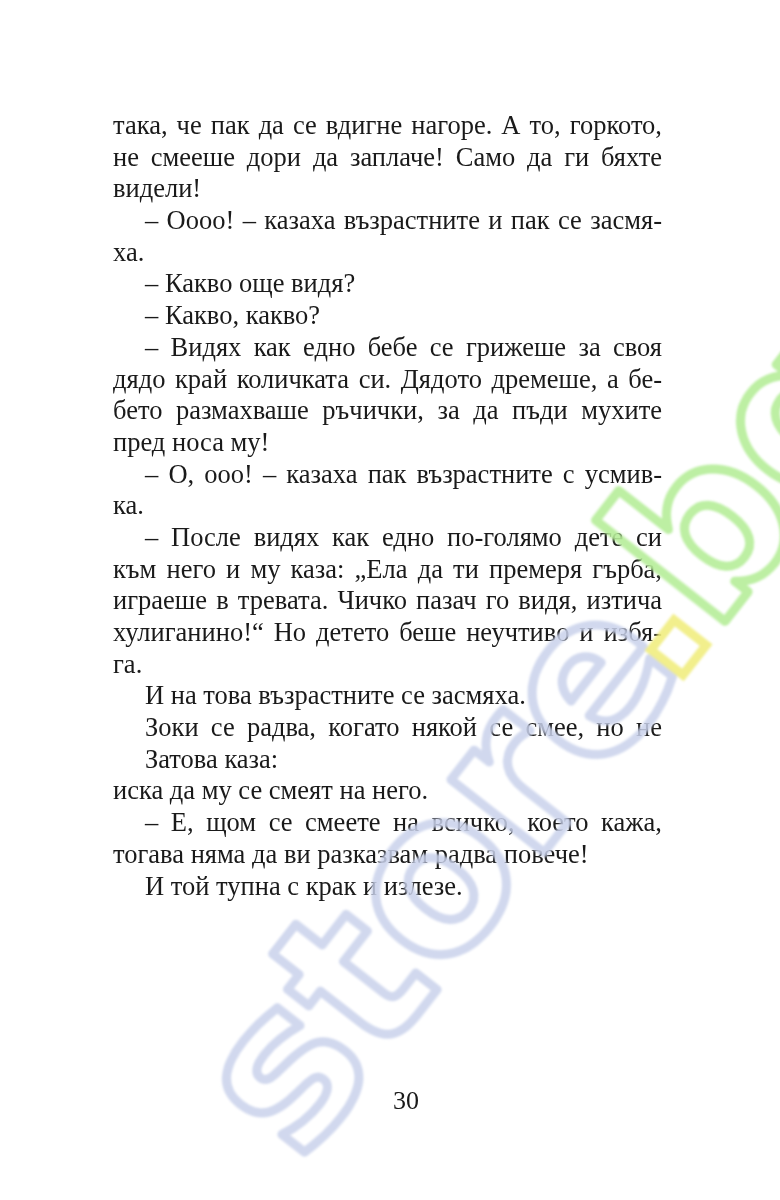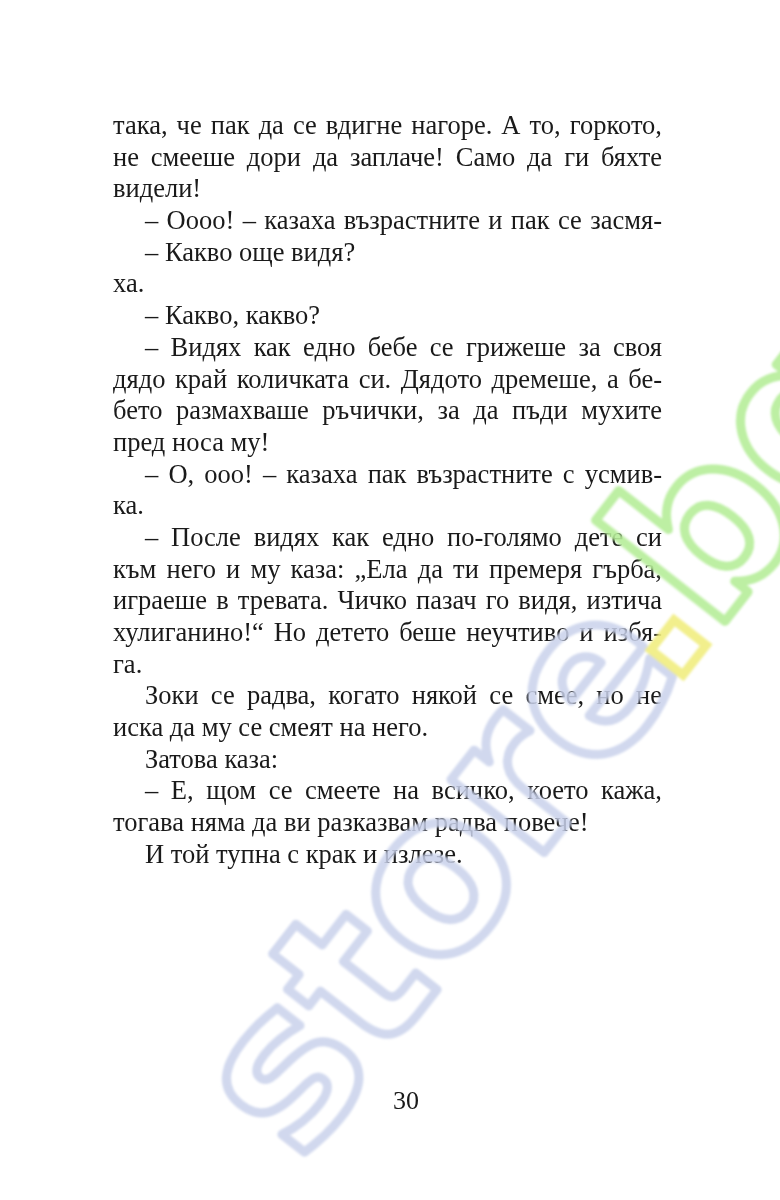--- a/index.html
+++ b/index.html
@@ -30,37 +30,38 @@
   }
 </style>
 </head>
 <body>
 
 <div class="page-text" id="page-text">
     <div class="line justify">така, че пак да се вдигне нагоре. А то, горкото,</div>
     <div class="line justify">не смееше дори да заплаче! Само да ги бяхте</div>
     <div class="line">видели!</div>
     <div class="line indent justify">– Оооо! – казаха възрастните и пак се засмя-</div>
+    <div class="line">ха.</div>
     <div class="line indent">– Какво още видя?</div>
-    <div class="line">ха.</div>
     <div class="line indent">– Какво, какво?</div>
     <div class="line indent justify">– Видях как едно бебе се грижеше за своя</div>
     <div class="line justify">дядо край количката си. Дядото дремеше, а бе-</div>
     <div class="line justify">бето размахваше ръчички, за да пъди мухите</div>
     <div class="line">пред носа му!</div>
     <div class="line indent justify">– О, ооо! – казаха пак възрастните с усмив-</div>
     <div class="line">ка.</div>
     <div class="line indent justify">– После видях как едно по-голямо дете си</div>
     <div class="line justify">към него и му каза: „Ела да ти премеря гърба,</div>
     <div class="line justify">играеше в тревата. Чичко пазач го видя, изтича</div>
     <div class="line justify">хулиганино!“ Но детето беше неучтиво и избя-</div>
     <div class="line">га.</div>
+    <div class="line indent">И на това възрастните се засмяха.</div>
     <div class="line indent justify">Зоки се радва, когато някой се смее, но не</div>
+    <div class="line indent">Затова каза:</div>
     <div class="line">иска да му се смеят на него.</div>
-    <div class="line indent">Затова каза:</div>
     <div class="line indent justify">– Е, щом се смеете на всичко, което кажа,</div>
     <div class="line">тогава няма да ви разказвам радва повече!</div>
     <div class="line indent">И той тупна с крак и излезе.</div>
   </div>
 
 <div class="page-number">30</div>
 
 <svg class="watermark" viewBox="0 0 780 1200" xmlns="http://www.w3.org/2000/svg">
   <defs>
     <filter id="soft" x="-10%" y="-10%" width="120%" height="120%">

